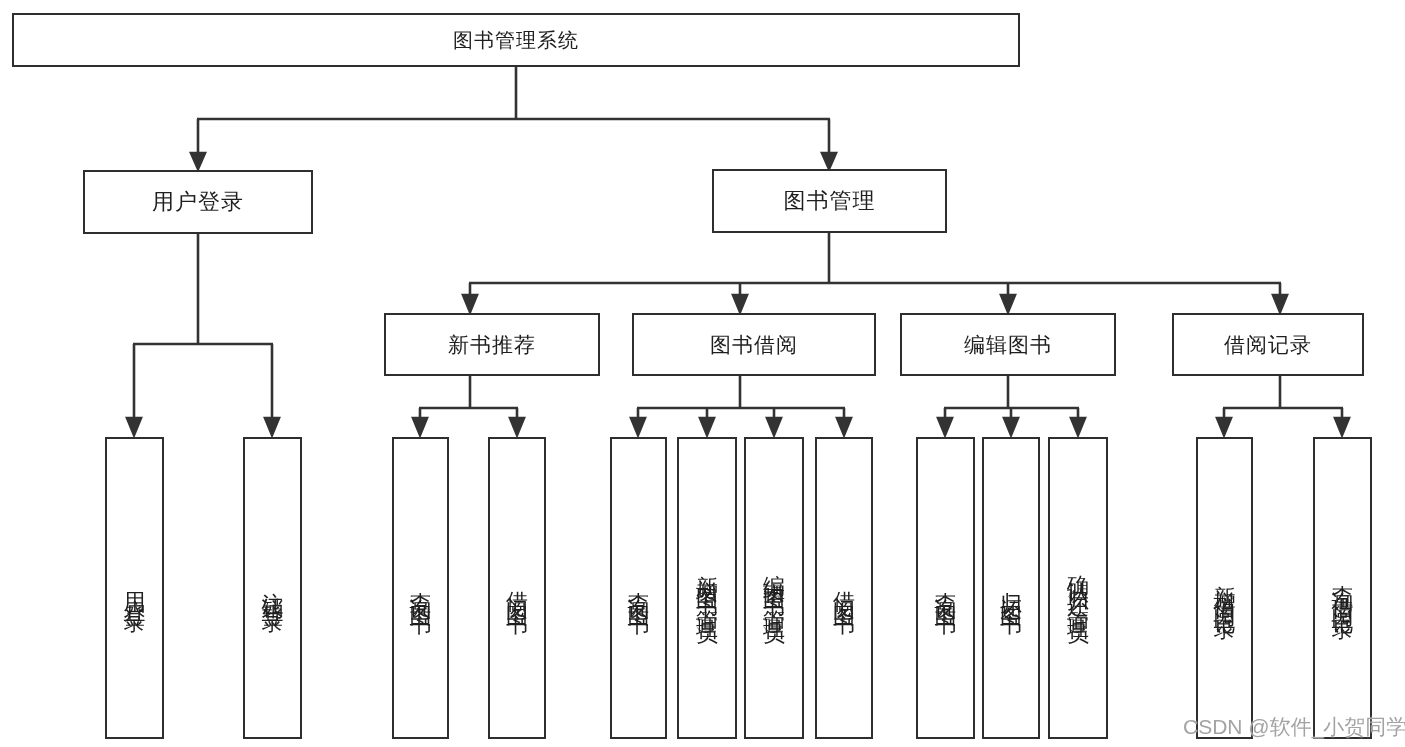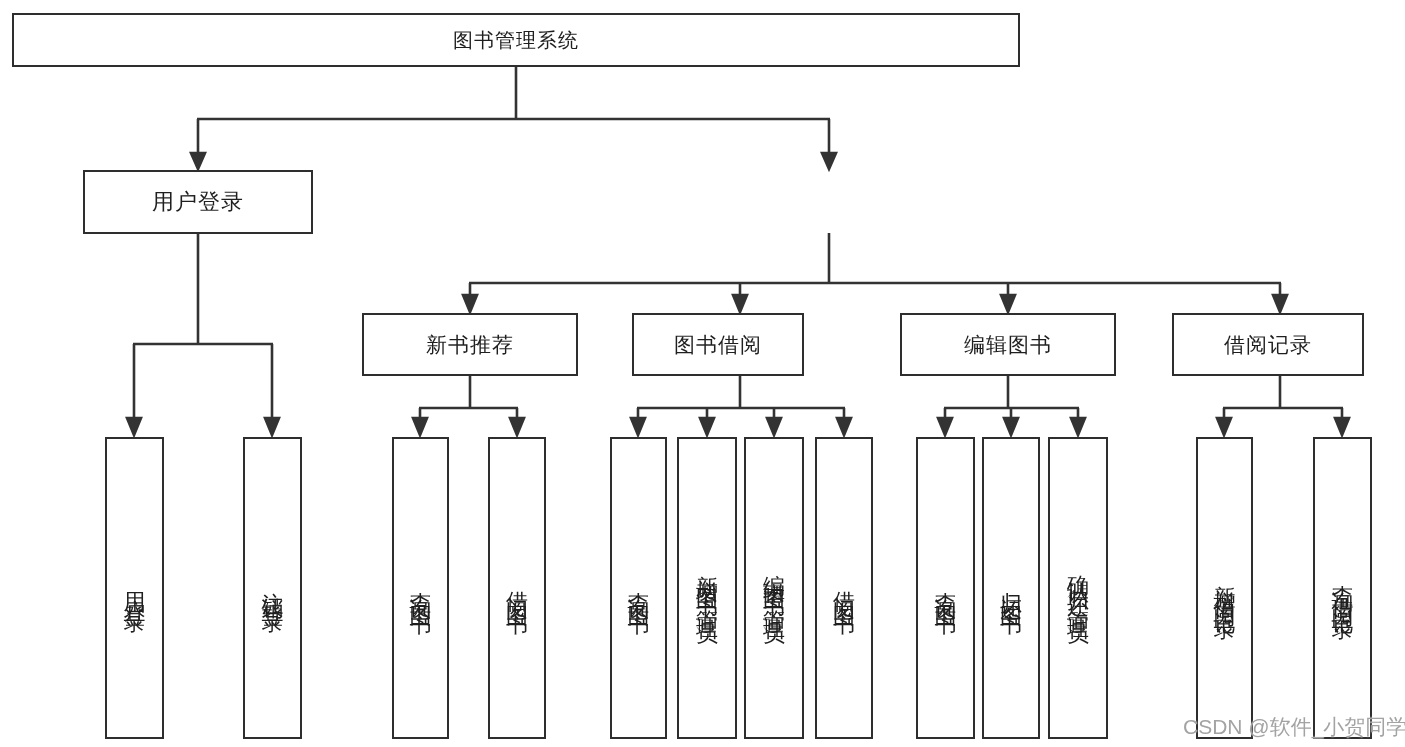--- a/index.html
+++ b/index.html
@@ -107,25 +107,28 @@
     <path d="M1342 408 L1342 419 M1335 418 L1349 418 L1342 435 Z"></path>
   </svg>
 
   <div class="box l1" style="left:12px;top:13px;width:1008px;height:54px;">
     <span>图书管理系统</span>
   </div>
 
   <div class="box l2" style="left:83px;top:170px;width:230px;height:64px;">
     <span>用户登录</span>
   </div>
+  <div class="box l2" style="left:712px;top:169px;width:235px;height:64px;">
+    <span>图书管理</span>
+  </div>
 
-  <div class="box l3" style="left:362px;top:313px;width:216px;height:63px;">
+  <div class="box l3" style="left:384px;top:313px;width:216px;height:63px;">
     <span>新书推荐</span>
   </div>
-  <div class="box l3" style="left:632px;top:313px;width:172px;height:63px;">
+  <div class="box l3" style="left:632px;top:313px;width:244px;height:63px;">
     <span>图书借阅</span>
   </div>
   <div class="box l3" style="left:900px;top:313px;width:216px;height:63px;">
     <span>编辑图书</span>
   </div>
   <div class="box l3" style="left:1172px;top:313px;width:192px;height:63px;">
     <span>借阅记录</span>
   </div>
 
   <div class="box vbox" style="left:105px;top:437px;width:59px;height:302px;">

